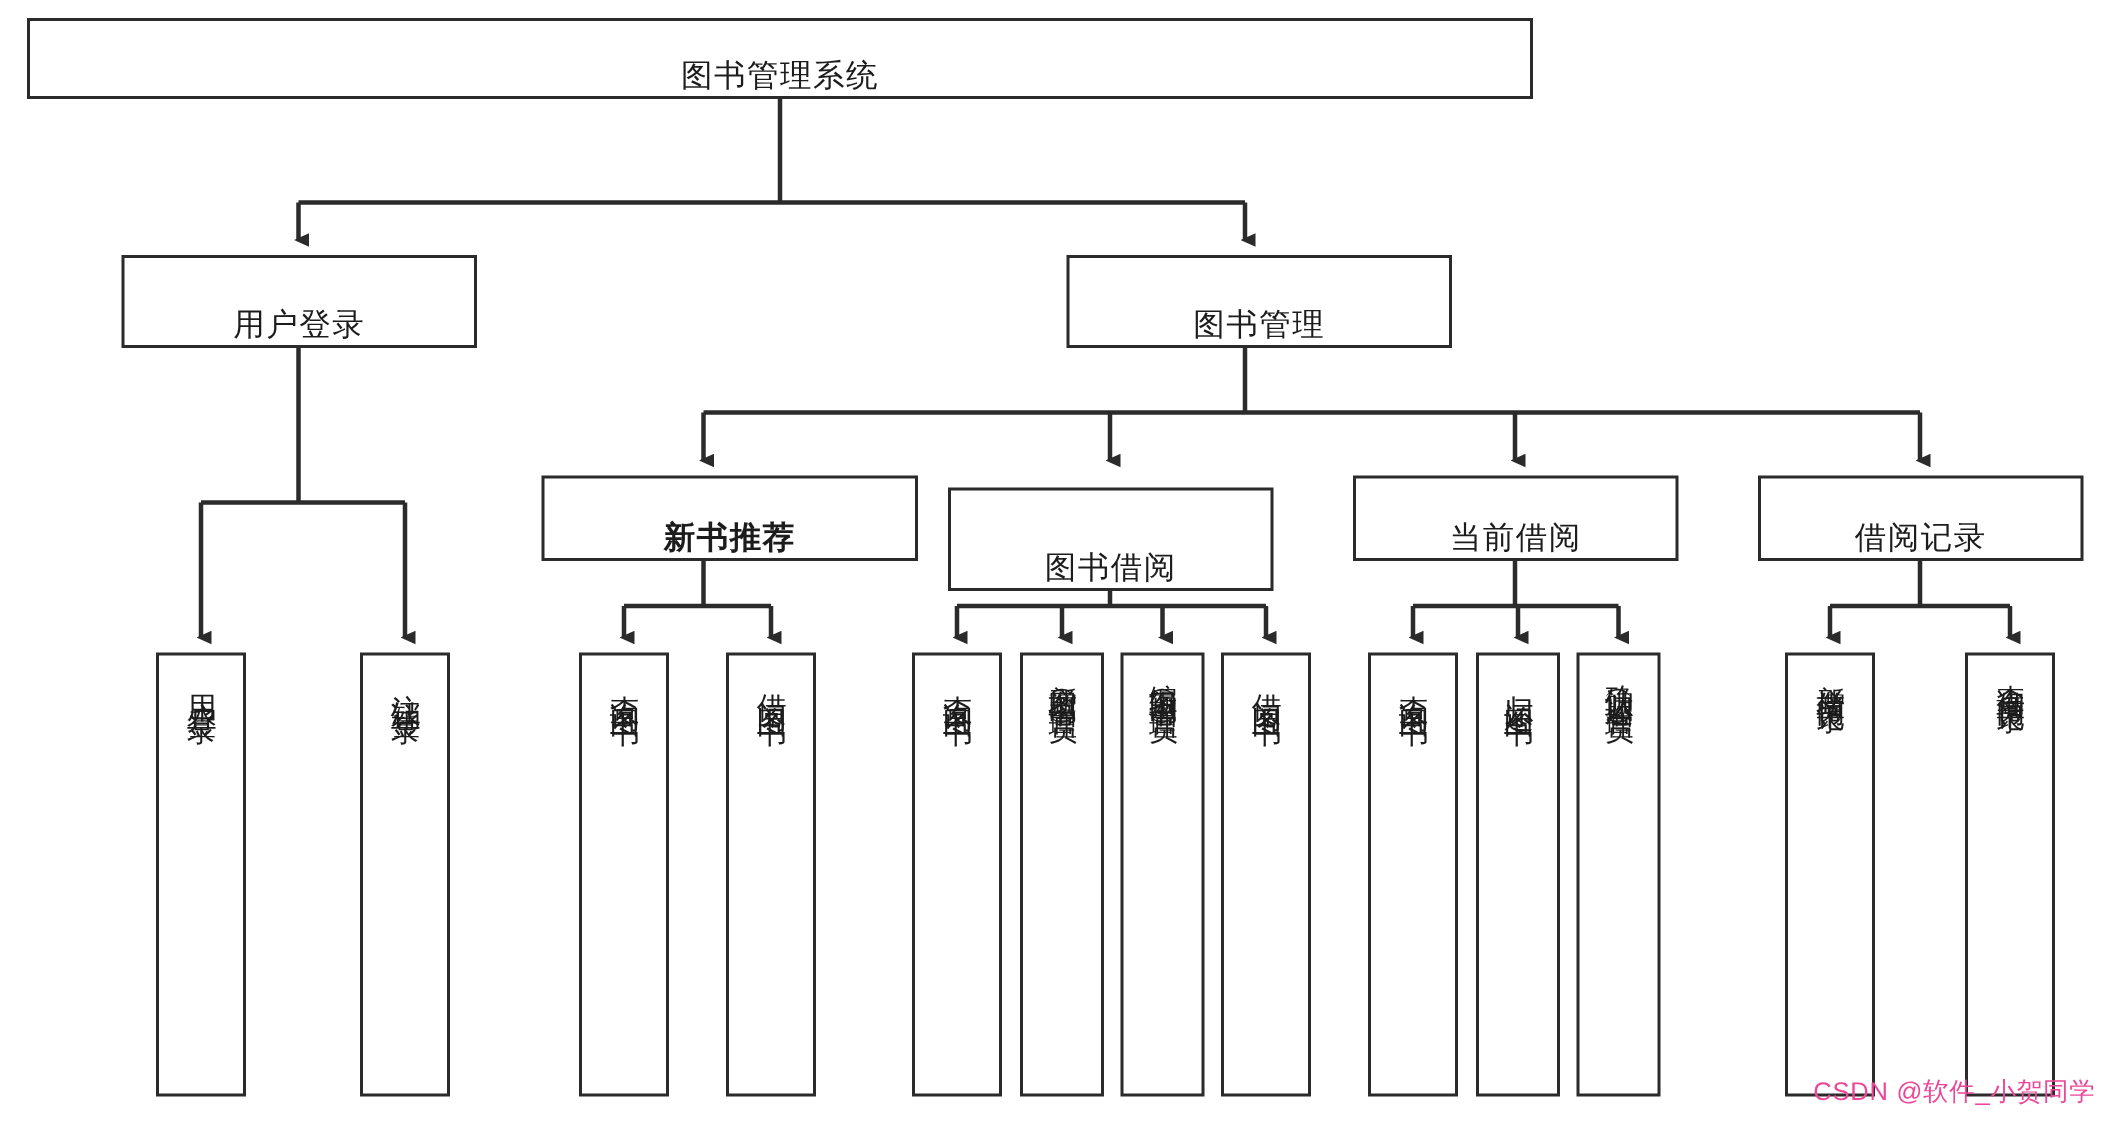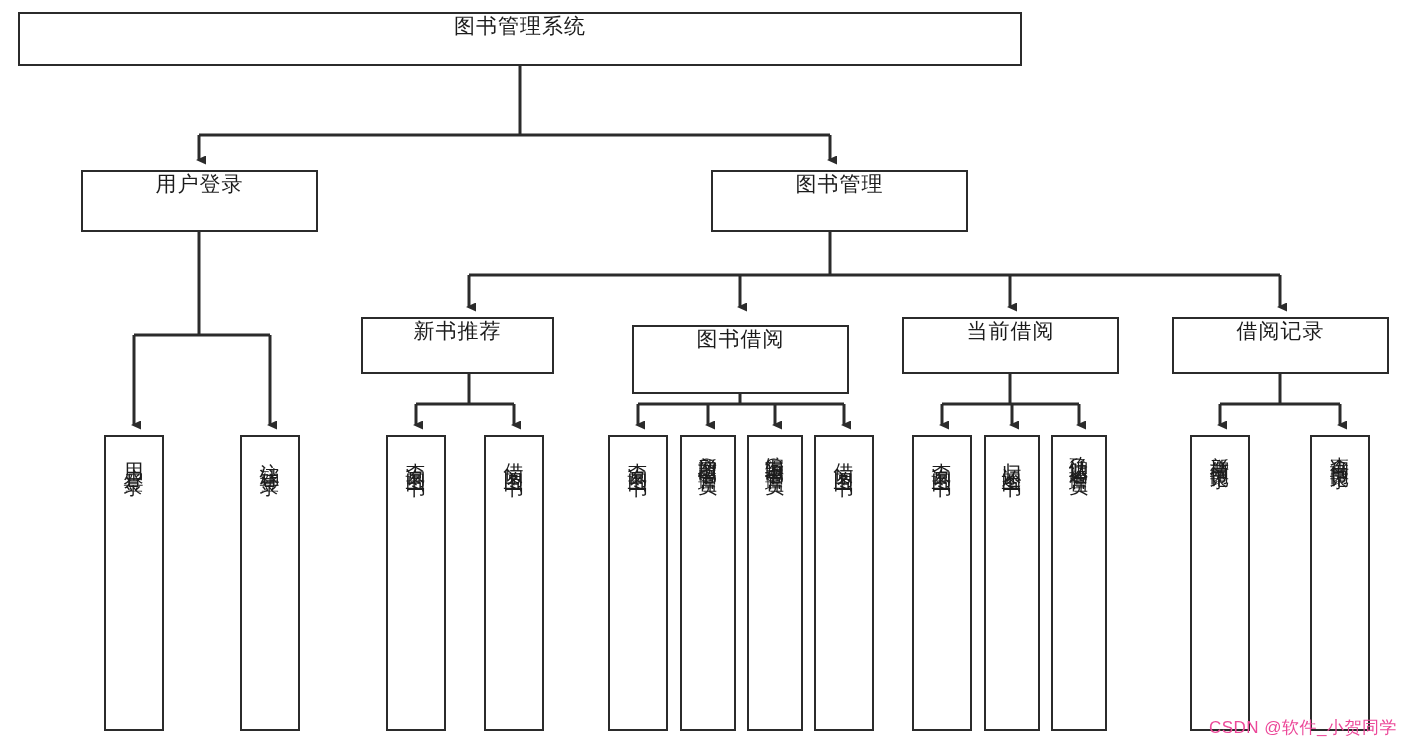--- a/index.html
+++ b/index.html
@@ -24,21 +24,21 @@
     width: 1405px;
     height: 747px;
     pointer-events: none;
   }
   .node {
     position: absolute;
     box-sizing: border-box;
     border: 2px solid #2b2b2b;
     background: #ffffff;
     display: flex;
-    align-items: flex-start;
+    align-items: flex-end;
     justify-content: center;
     color: #1c1c1c;
   }
   .node .label {
     display: block;
     text-align: center;
     line-height: 1.18;
   }
   
   .node.horiz .label {
@@ -136,21 +136,21 @@
     <span class="label">图书管理系统</span>
   </div>
 
   <div class="node horiz" style="left:81px; top:170px; width:237px; height:62px;">
     <span class="label">用户登录</span>
   </div>
   <div class="node horiz" style="left:711px; top:170px; width:257px; height:62px;">
     <span class="label">图书管理</span>
   </div>
 
-  <div class="node horiz" style="left:361px; top:317px; width:193px; height:57px;">
+  <div class="node horiz" style="left:361px; top:317px; width:251px; height:57px;font-weight:bold;">
     <span class="label">新书推荐</span>
   </div>
   <div class="node horiz" style="left:632px; top:325px; width:217px; height:69px;">
     <span class="label">图书借阅</span>
   </div>
   <div class="node horiz" style="left:1172px; top:317px; width:217px; height:57px;">
     <span class="label">借阅记录</span>
   </div>
   <div class="node horiz" style="left:902px; top:317px; width:217px; height:57px;">
     <span class="label">当前借阅</span>

